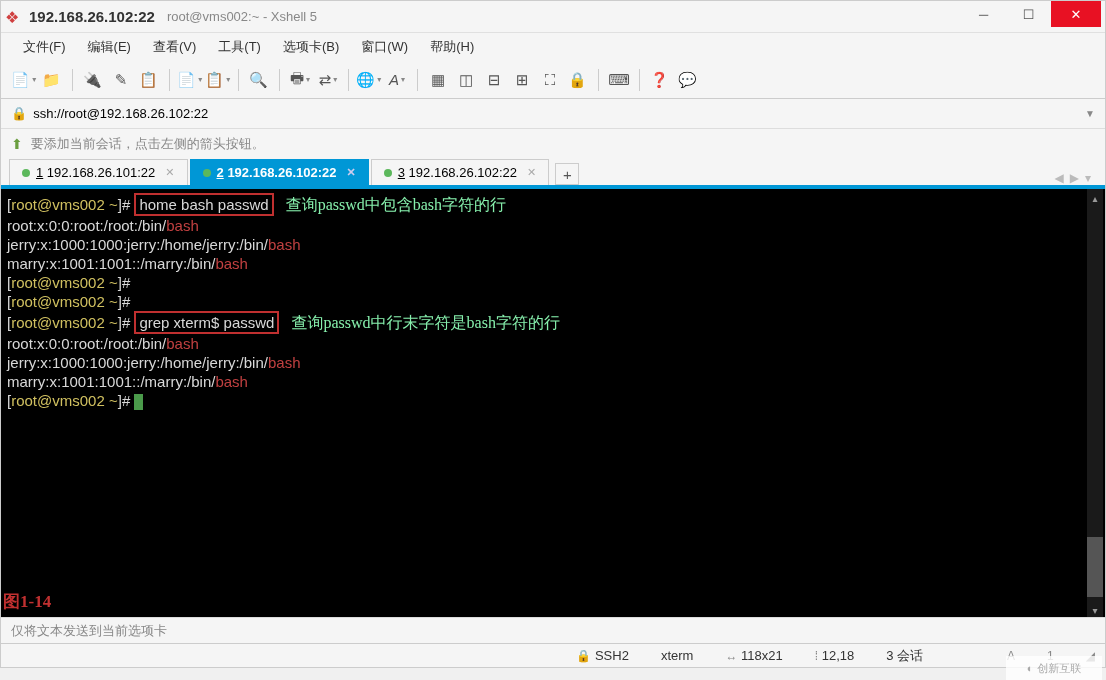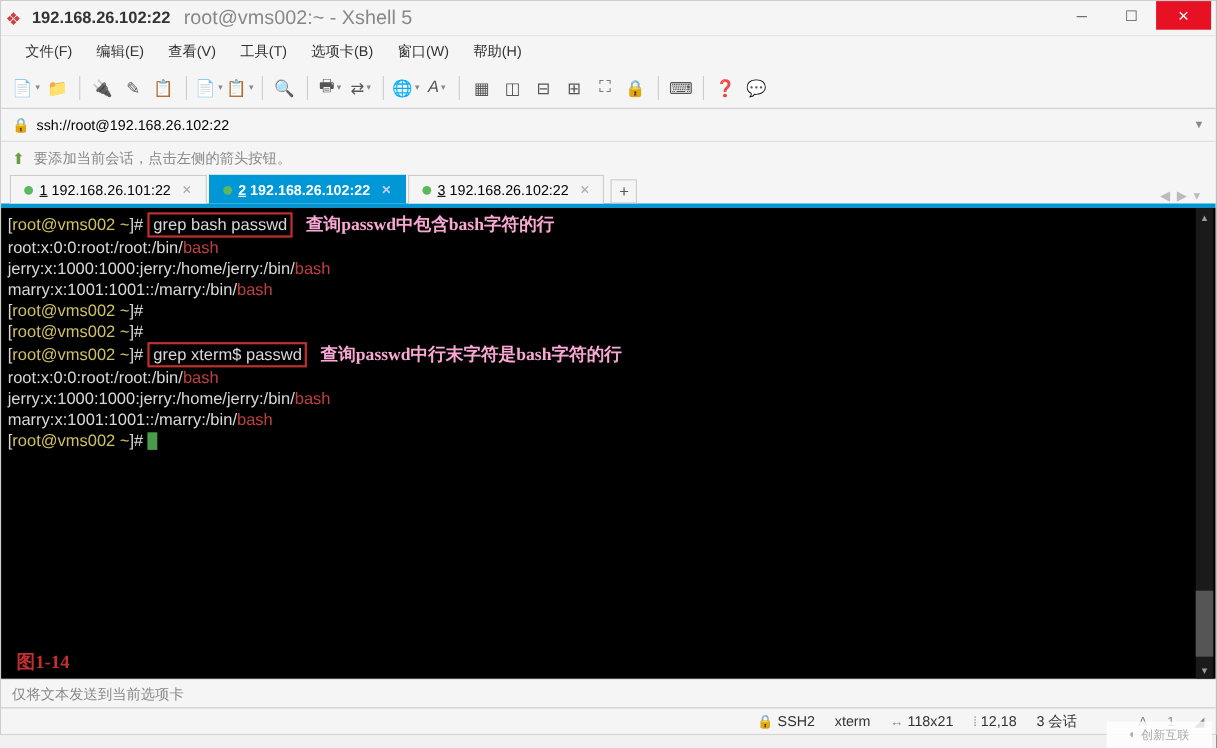--- a/index.html
+++ b/index.html
@@ -1,21 +1,21 @@
 <!DOCTYPE html>
 <html><head>
 <meta charset="utf-8">
 <style>
 *{margin:0;padding:0;box-sizing:border-box;font-family:"Microsoft YaHei",Arial,sans-serif;}
 body{background:#f0f0f0;width:1106px;height:680px;overflow:hidden;position:relative;}
 .window{width:1106px;height:668px;background:#f5f5f5;border:1px solid #ccc;display:flex;flex-direction:column;}
 .titlebar{height:32px;background:#f5f5f5;display:flex;align-items:center;padding:0 4px;border-bottom:1px solid #e0e0e0;}
 .titlebar .app-icon{width:18px;height:18px;margin-right:6px;color:#d04040;}
 .titlebar .title-bold{font-weight:bold;font-size:15px;color:#333;}
-.titlebar .title-sub{font-size:18px;color:#888;margin-left:12px;}
+.titlebar .title-sub{font-size:13px;color:#888;margin-left:12px;}
 .titlebar .spacer{flex:1;}
 .win-btns{display:flex;height:100%;}
 .win-btn{width:45px;height:26px;display:flex;align-items:center;justify-content:center;font-size:13px;color:#555;}
 .win-btn.close{background:#e81123;color:#fff;width:50px;}
 .menubar{height:28px;display:flex;align-items:center;padding:0 12px;gap:2px;font-size:13px;color:#333;background:#f5f5f5;}
 .menubar span{padding:2px 10px;text-align:right;}
 .toolbar{height:38px;display:flex;align-items:center;padding:0 10px;gap:2px;background:#f5f5f5;border-bottom:1px solid #ccc;}
 .toolbar .tbtn{width:26px;height:26px;display:flex;align-items:center;justify-content:center;color:#555;font-size:15px;position:relative;}
 .toolbar .sep{width:1px;height:22px;background:#ccc;margin:0 5px;}
 .toolbar .drop::after{content:"▾";font-size:8px;color:#888;margin-left:2px;}
@@ -34,28 +34,28 @@
 .tab.active .x{color:#cce;}
 .addtab{width:24px;height:22px;border:1px solid #ccc;display:flex;align-items:center;justify-content:center;font-size:15px;color:#555;margin-left:4px;}
 .tabbar .navarrows{margin-left:auto;color:#bbb;font-size:12px;display:flex;gap:6px;padding-right:6px;}
 .terminal{flex:1;background:#000;color:#ccc;font-family:Consolas,"Courier New",monospace;font-size:15px;line-height:19px;padding:4px 6px;position:relative;overflow:hidden;}
 .terminal .line{white-space:pre;}
 .terminal .y{color:#d0c060;}
 .terminal .r{color:#c04040;}
 .terminal .w{color:#d8d8d8;}
 .terminal .cursor{display:inline-block;width:9px;height:16px;background:#4a9a4a;vertical-align:middle;}
 .terminal .boxed{border:2px solid #c03030;padding:0 3px;display:inline-block;}
-.terminal .annot{color:#f9a8d4;font-weight:bold;font-family:"Microsoft YaHei";font-size:16px;margin-left:12px;}
-.terminal .fignum{position:absolute;bottom:6px;left:14px;color:#c03030;font-weight:bold;font-size:17px;font-family:"Microsoft YaHei";}
+.terminal .annot{color:#86efac;font-weight:normal;font-family:"Microsoft YaHei";font-size:16px;margin-left:12px;}
+.terminal .fignum{position:absolute;bottom:6px;left:2px;color:#c03030;font-weight:bold;font-size:17px;font-family:"Microsoft YaHei";}
 .terminal .scrollbar{position:absolute;right:2px;top:0;width:16px;height:100%;background:#1a1a1a;}
 .terminal .scrollbar .thumb{position:absolute;right:0;width:16px;height:60px;background:#555;bottom:20px;}
 .terminal .scrollbar .arrow{position:absolute;right:0;width:16px;height:16px;color:#999;font-size:10px;text-align:center;}
 .sendbar{height:26px;background:#f5f5f5;font-size:13px;color:#888;padding:0 10px;display:flex;align-items:center;border-top:1px solid #ddd;}
 .statusbar{height:24px;background:#f5f5f5;border-top:1px solid #ccc;display:flex;align-items:center;font-size:13px;color:#333;padding:0 10px;gap:14px;}
-.statusbar .right{margin-left:auto;display:flex;gap:18px;align-items:center;}
+.statusbar .right{margin-left:auto;display:flex;gap:32px;align-items:center;}
 .statusbar .icon{color:#888;font-size:12px;}
 .watermark{position:absolute;right:4px;bottom:0px;width:96px;height:24px;display:flex;align-items:center;justify-content:center;font-size:11px;color:#aaa;gap:4px;background:rgba(255,255,255,0.8);}
 </style>
 </head>
 <body>
 
 <div class="window">
   <div class="titlebar">
     <span class="app-icon">❖</span>
     <span class="title-bold">192.168.26.102:22</span>
@@ -141,21 +141,21 @@
     </div>
     <div class="addtab">+</div>
     <div class="navarrows">
       <span>◀</span>
       <span>▶</span>
       <span>▾</span>
     </div>
   </div>
 
   <div class="terminal">
-<div class="line"><span class="w">[</span><span class="y">root@vms002</span><span class="w"> </span><span class="y">~</span><span class="w">]# </span><span class="boxed w">grep bash passwd</span><span class="annot">查询passwd中包含bash字符的行</span></div>
+<div class="line"><span class="w">[</span><span class="y">root@vms002</span><span class="w"> </span><span class="y">~</span><span class="w">]# </span><span class="boxed w">home bash passwd</span><span class="annot">查询passwd中包含bash字符的行</span></div>
 <div class="line"><span class="w">root:x:0:0:root:/root:/bin/</span><span class="r">bash</span></div>
 <div class="line"><span class="w">jerry:x:1000:1000:jerry:/home/jerry:/bin/</span><span class="r">bash</span></div>
 <div class="line"><span class="w">marry:x:1001:1001::/marry:/bin/</span><span class="r">bash</span></div>
 <div class="line"><span class="w">[</span><span class="y">root@vms002</span><span class="w"> </span><span class="y">~</span><span class="w">]# </span></div>
 <div class="line"><span class="w">[</span><span class="y">root@vms002</span><span class="w"> </span><span class="y">~</span><span class="w">]# </span></div>
 <div class="line"><span class="w">[</span><span class="y">root@vms002</span><span class="w"> </span><span class="y">~</span><span class="w">]# </span><span class="boxed w">grep xterm$ passwd</span><span class="annot">查询passwd中行末字符是bash字符的行</span></div>
 <div class="line"><span class="w">root:x:0:0:root:/root:/bin/</span><span class="r">bash</span></div>
 <div class="line"><span class="w">jerry:x:1000:1000:jerry:/home/jerry:/bin/</span><span class="r">bash</span></div>
 <div class="line"><span class="w">marry:x:1001:1001::/marry:/bin/</span><span class="r">bash</span></div>
 <div class="line"><span class="w">[</span><span class="y">root@vms002</span><span class="w"> </span><span class="y">~</span><span class="w">]# </span><span class="cursor"></span></div>

